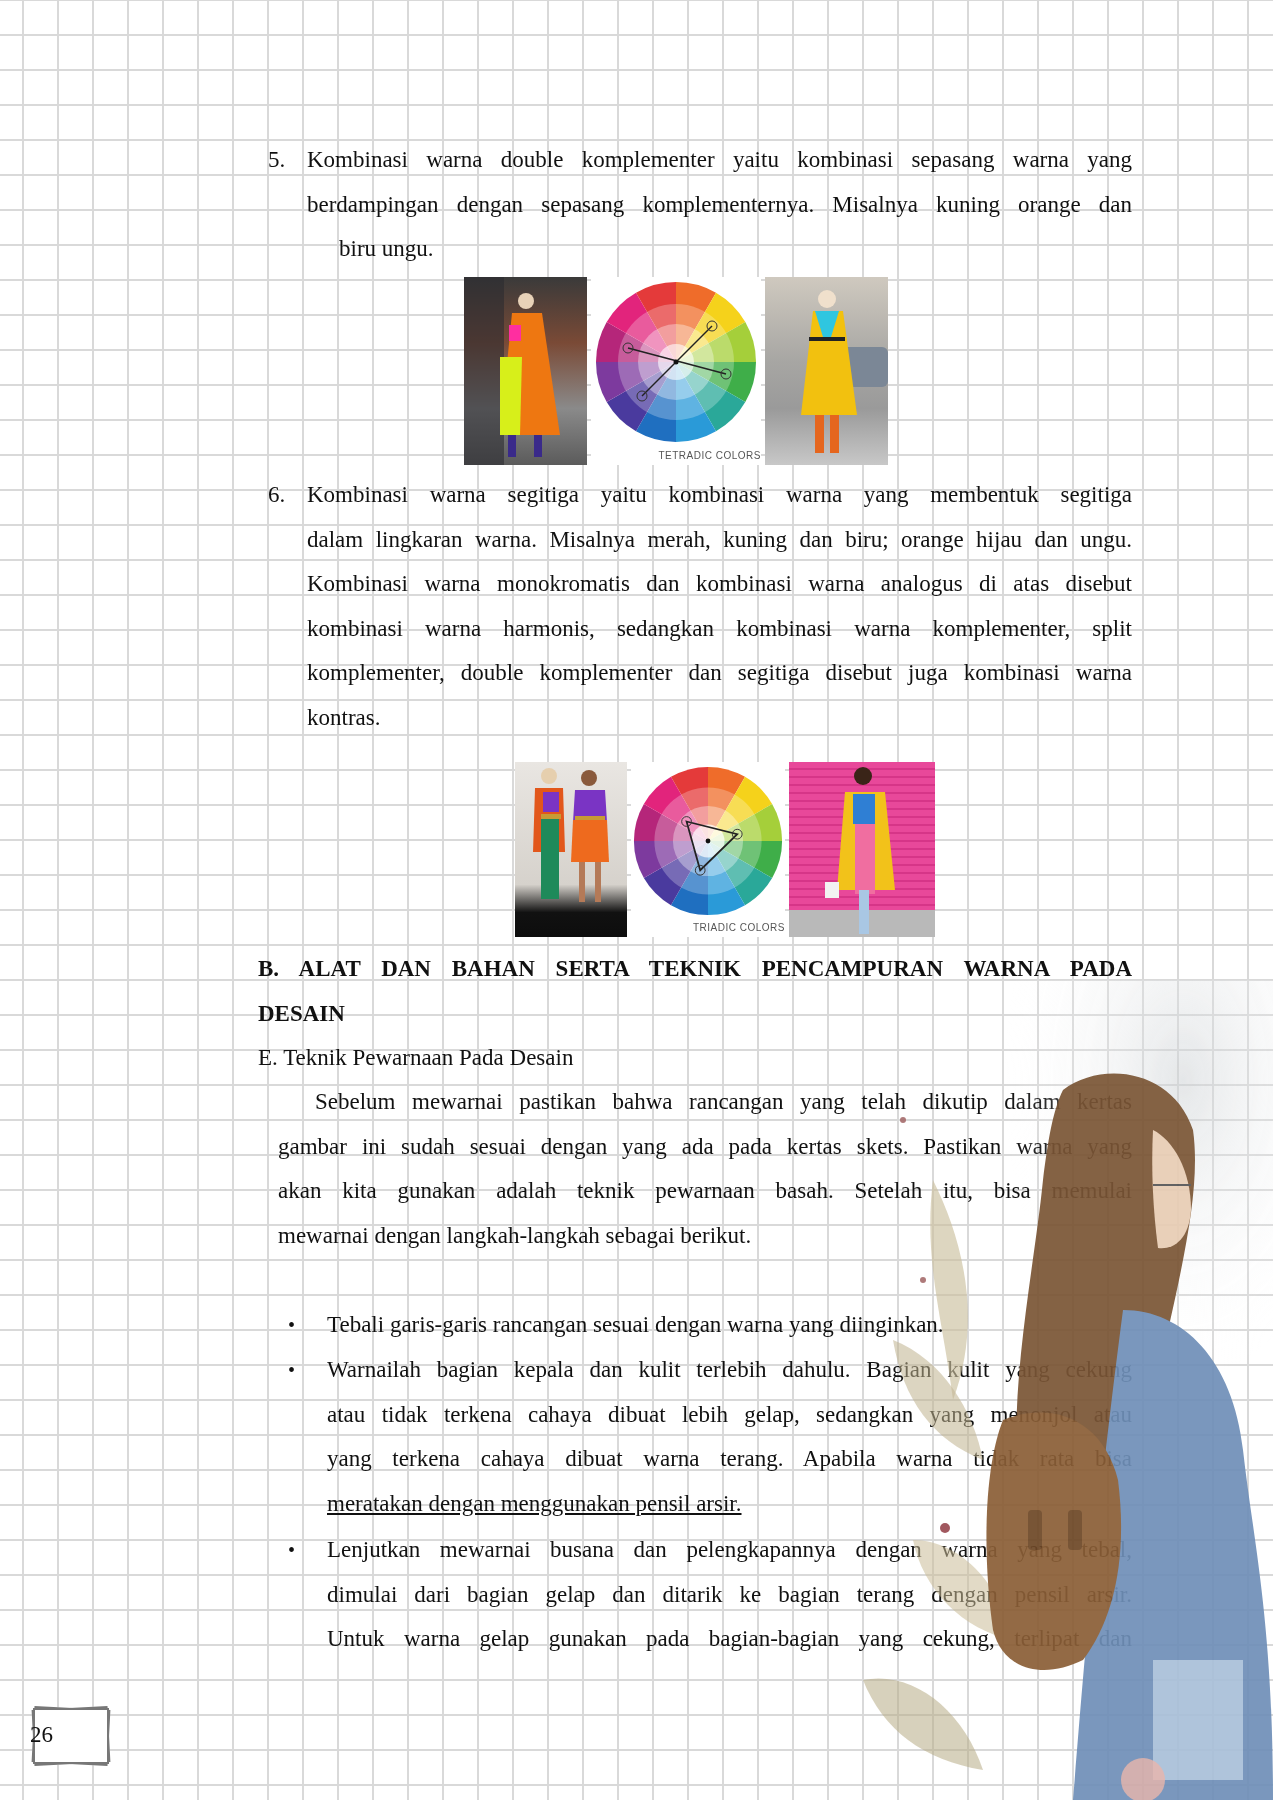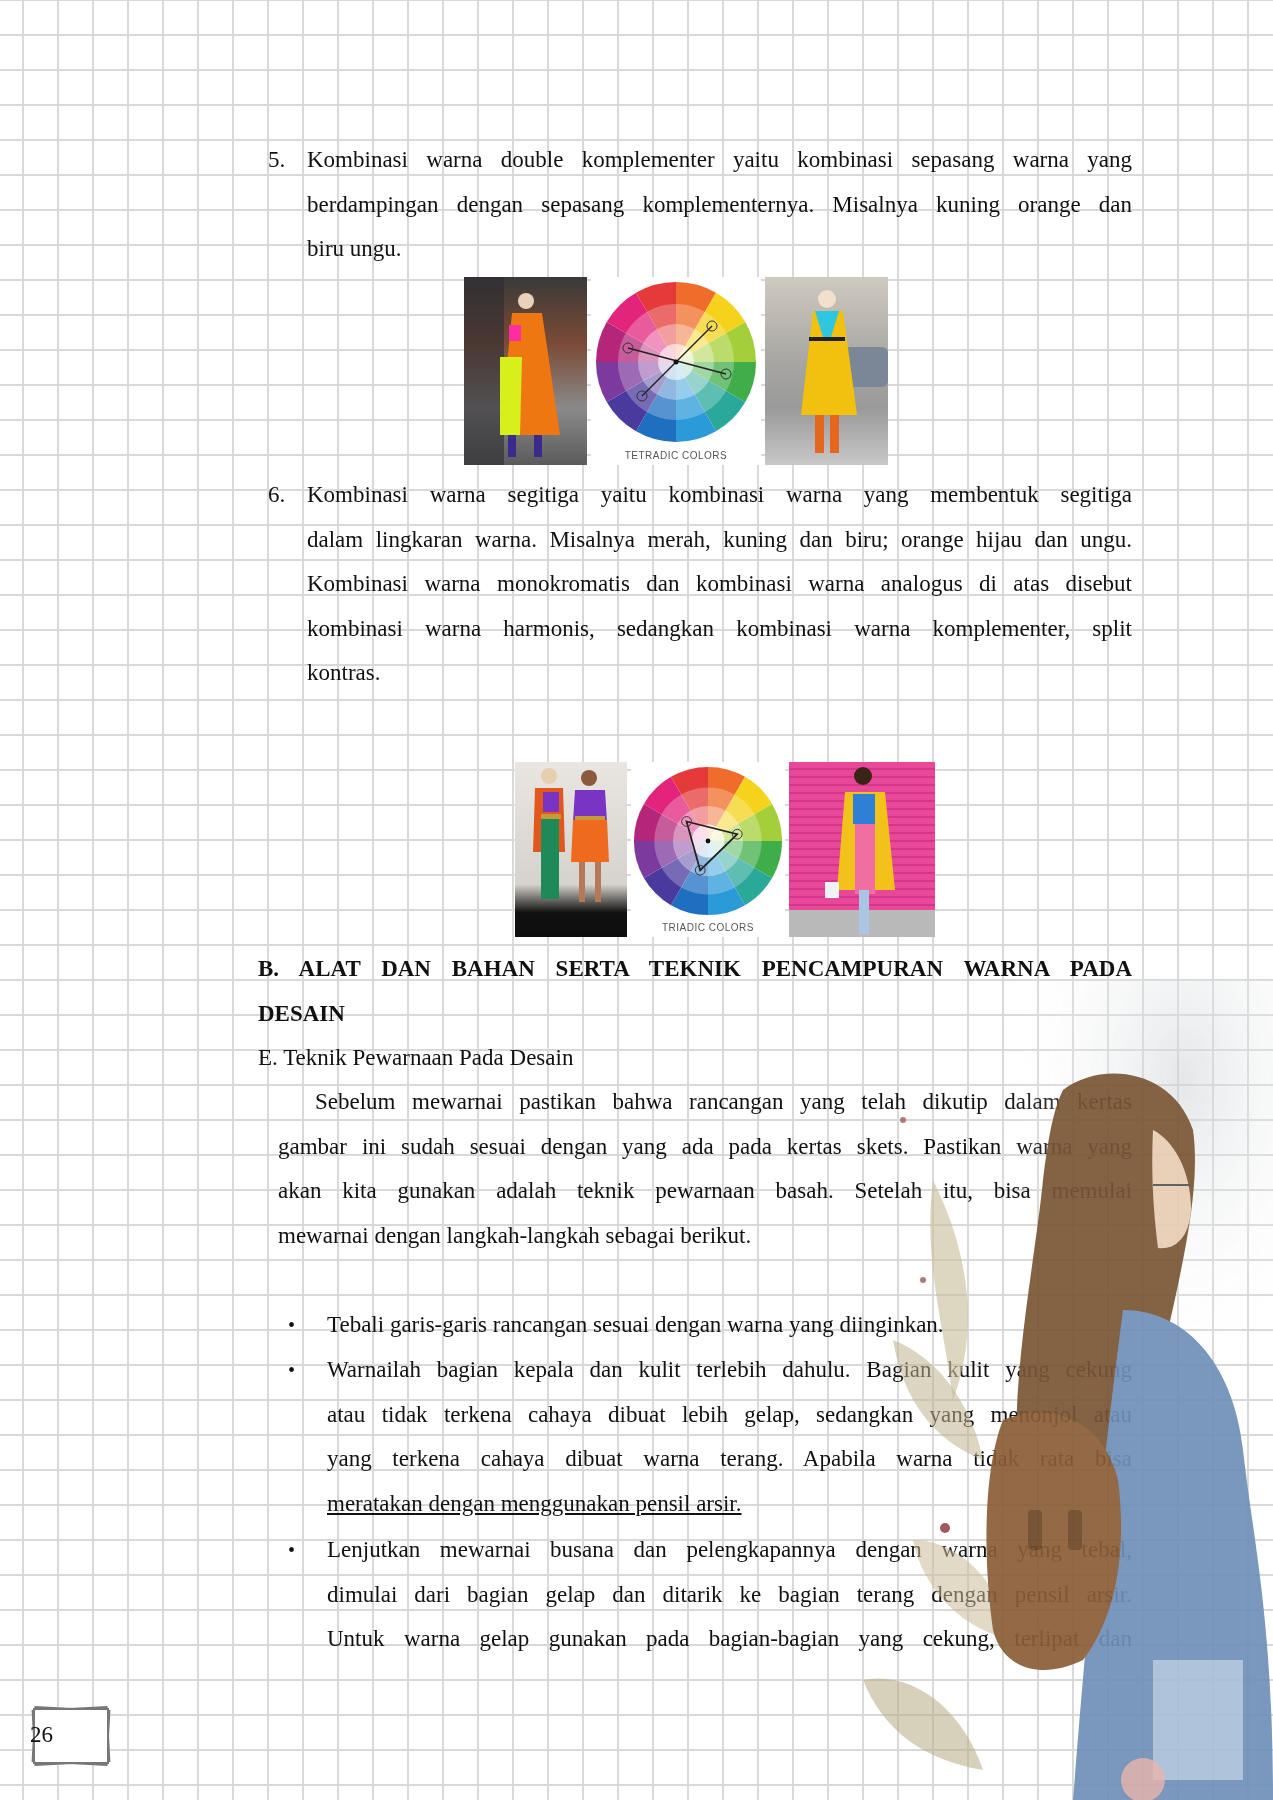--- a/index.html
+++ b/index.html
@@ -15,39 +15,39 @@
     color:#111;
   }
   .page { position:absolute; inset:0; }
   .p { position:absolute; font-size:23px; line-height:44.5px; text-align:justify; }
   .num { position:absolute; width:30px; }
   .txt { position:absolute; }
   .jl { text-align:justify; text-align-last:justify; display:block; height:44.5px; overflow:hidden; white-space:nowrap;}
   .img-row { position:absolute; display:flex; gap:4px; }
   .photo { position:relative; overflow:hidden; }
   .wheel-box { background:#fff; position:relative; display:flex; flex-direction:column; align-items:center; }
-  .wheel-label { font-family:"Liberation Sans", sans-serif; font-size:10px; color:#555; letter-spacing:0.5px; position:absolute; bottom:4px; width:100%; text-align:center; }
+  .wheel-label { font-family:"Liberation Sans", sans-serif; font-size:10px; color:#555; letter-spacing:0.5px; position:absolute; bottom:4px; width:100%; text-align:right; }
   .heading { position:absolute; font-weight:bold; font-size:23px; line-height:44.5px; }
   .bullet { position:absolute; font-size:20px; }
   .pagenum-box { position:absolute; left:30px; top:1706px; width:80px; height:60px; }
   .pagenum-box .card { position:absolute; border:2px solid #777; background:#fff; }
   .pagenum-box .label { position:absolute; left:0; right:0; top:16px; font-size:23px; }
   .illustration { position:absolute; right:0; bottom:0; width:420px; height:820px; pointer-events:none; }
 </style>
 </head>
 <body>
 
 <div class="page">
 
   <div class="p" style="left:268px; top:138px; width:864px;">
     <span class="num" style="left:0; top:0;">5.</span>
     <div class="txt" style="left:39px; top:0; width:825px;">
       <span class="jl">Kombinasi warna double komplementer yaitu kombinasi sepasang warna yang</span>
       <span class="jl">berdampingan dengan sepasang komplementernya. Misalnya kuning orange dan</span>
-      <span style="display:block;height:44.5px;">biru ungu.</span>
+      <span style="display:block;height:44.5px;margin-left:32px;">biru ungu.</span>
     </div>
   </div>
 
   <div class="img-row" style="left:464px; top:277px; height:188px;">
     <div class="photo" style="width:123px; height:188px; background:linear-gradient(180deg,#3a3a3a 0%,#7a4a36 35%,#8a8a8a 70%,#5b5b5b 100%);">
       <svg width="123" height="188" viewBox="0 0 123 188">
         <rect x="0" y="0" width="40" height="188" fill="#2c2c30" opacity="0.6"></rect>
         <circle cx="62" cy="24" r="8" fill="#e8d2b8"></circle>
         <path d="M48 36 L78 36 L96 158 L36 158 Z" fill="#ee7711"></path>
         <path d="M36 80 L58 80 L56 158 L36 158 Z" fill="#d7ef1a"></path>
@@ -98,20 +98,21 @@
     </div>
   </div>
 
   <div class="p" style="left:268px; top:473px; width:864px;">
     <span class="num" style="left:0; top:0;">6.</span>
     <div class="txt" style="left:39px; top:0; width:825px;">
       <span class="jl">Kombinasi warna segitiga yaitu kombinasi warna yang membentuk segitiga</span>
       <span class="jl">dalam lingkaran warna. Misalnya merah, kuning dan biru; orange hijau dan ungu.</span>
       <span class="jl">Kombinasi warna monokromatis dan kombinasi warna analogus di atas disebut</span>
       <span class="jl">kombinasi warna harmonis, sedangkan kombinasi warna komplementer, split</span>
+      <span class="jl">komplementer, double komplementer dan segitiga disebut juga kombinasi warna</span>
       <span style="display:block;height:44.5px;">kontras.</span>
     </div>
   </div>
 
   <div class="img-row" style="left:483px; top:762px; height:175px;margin-left:32px;">
     <div class="photo" style="width:112px; height:175px; background:linear-gradient(180deg,#e9e6e2 0%,#d6d2cc 70%,#111 86%,#0d0d0d 100%);">
       <svg width="112" height="175" viewBox="0 0 112 175">
         <circle cx="34" cy="14" r="8" fill="#e6cfae"></circle>
         <circle cx="74" cy="16" r="8" fill="#8a5a3c"></circle>
         <path d="M20 26 L48 26 L50 90 L18 90 Z" fill="#e2571b"></path>

